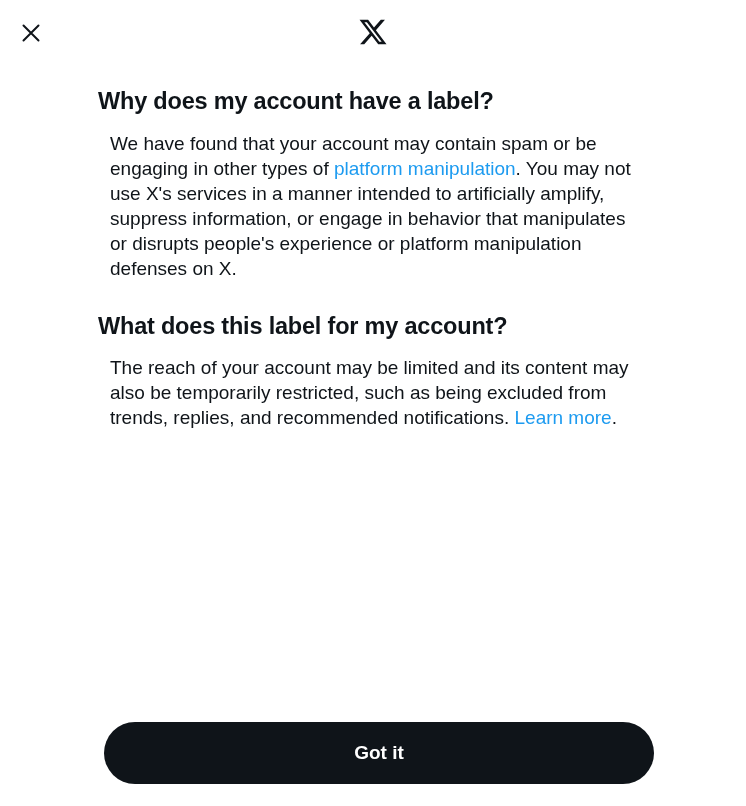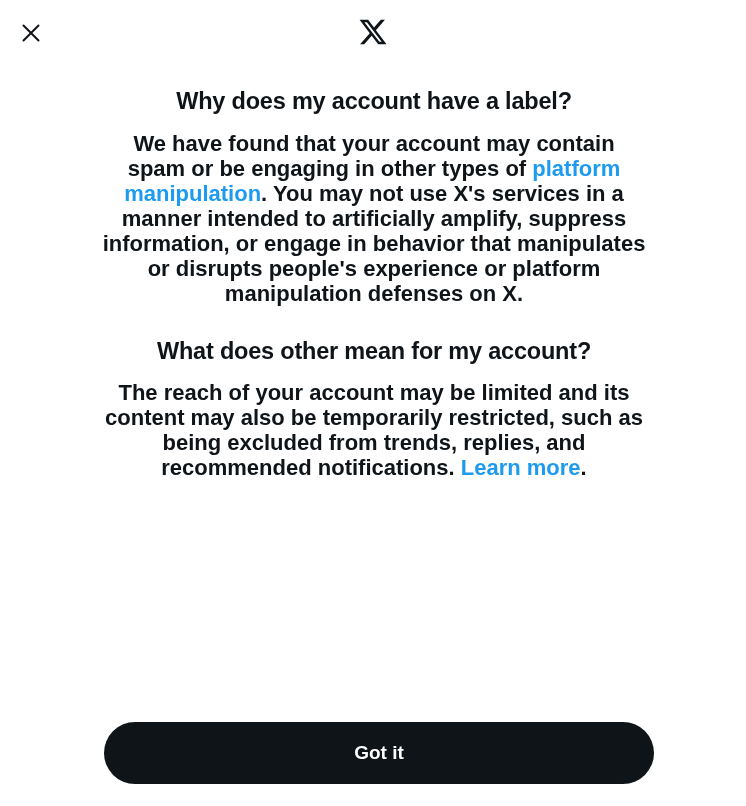--- a/index.html
+++ b/index.html
@@ -57,40 +57,39 @@
     display: flex;
     align-items: center;
     justify-content: center;
   }
   .brand-logo svg { display: block; }
 
   
   .modal-body {
     padding: 22px 96px 0 98px;
     box-sizing: border-box;
-    text-align: center;
   }
 
   .section + .section { margin-top: 30px; }
 
   .section-title {
     font-size: 23.5px;
     line-height: 1.3;
     font-weight: 700;
     color: #0f1419;
     letter-spacing: -0.2px;
     margin: 0 0 14px 0;
   }
 
   .section-text {
-    font-size: 22px;
+    font-size: 19px;
     line-height: 25px;
     color: #0f1419;
-    margin: 4px;
-    font-weight: 700;
+    margin: 12px;
+    font-weight: 400;
   }
 
   .inline-link {
     color: #1d9bf0;
     text-decoration: none;
     cursor: pointer;
   }
 
   
   .modal-footer {
@@ -137,21 +136,21 @@
   </div>
 
   <div class="modal-body">
 
     <div class="section">
       <h2 class="section-title">Why does my account have a label?</h2>
       <p class="section-text"><span>We have found that your account may contain spam or be engaging in other types of </span><a class="inline-link">platform manipulation</a><span>. You may not use X's services in a manner intended to artificially amplify, suppress information, or engage in behavior that manipulates or disrupts people's experience or platform manipulation defenses on X.</span></p>
     </div>
 
     <div class="section">
-      <h2 class="section-title">What does other mean for my account?</h2>
+      <h2 class="section-title">What does this label for my account?</h2>
       <p class="section-text"><span>The reach of your account may be limited and its content may also be temporarily restricted, such as being excluded from trends, replies, and recommended notifications. </span><a class="inline-link">Learn more</a><span>.</span></p>
     </div>
 
   </div>
 
   <div class="modal-footer">
     <button class="primary-button">Got it</button>
   </div>
 
 </div>

